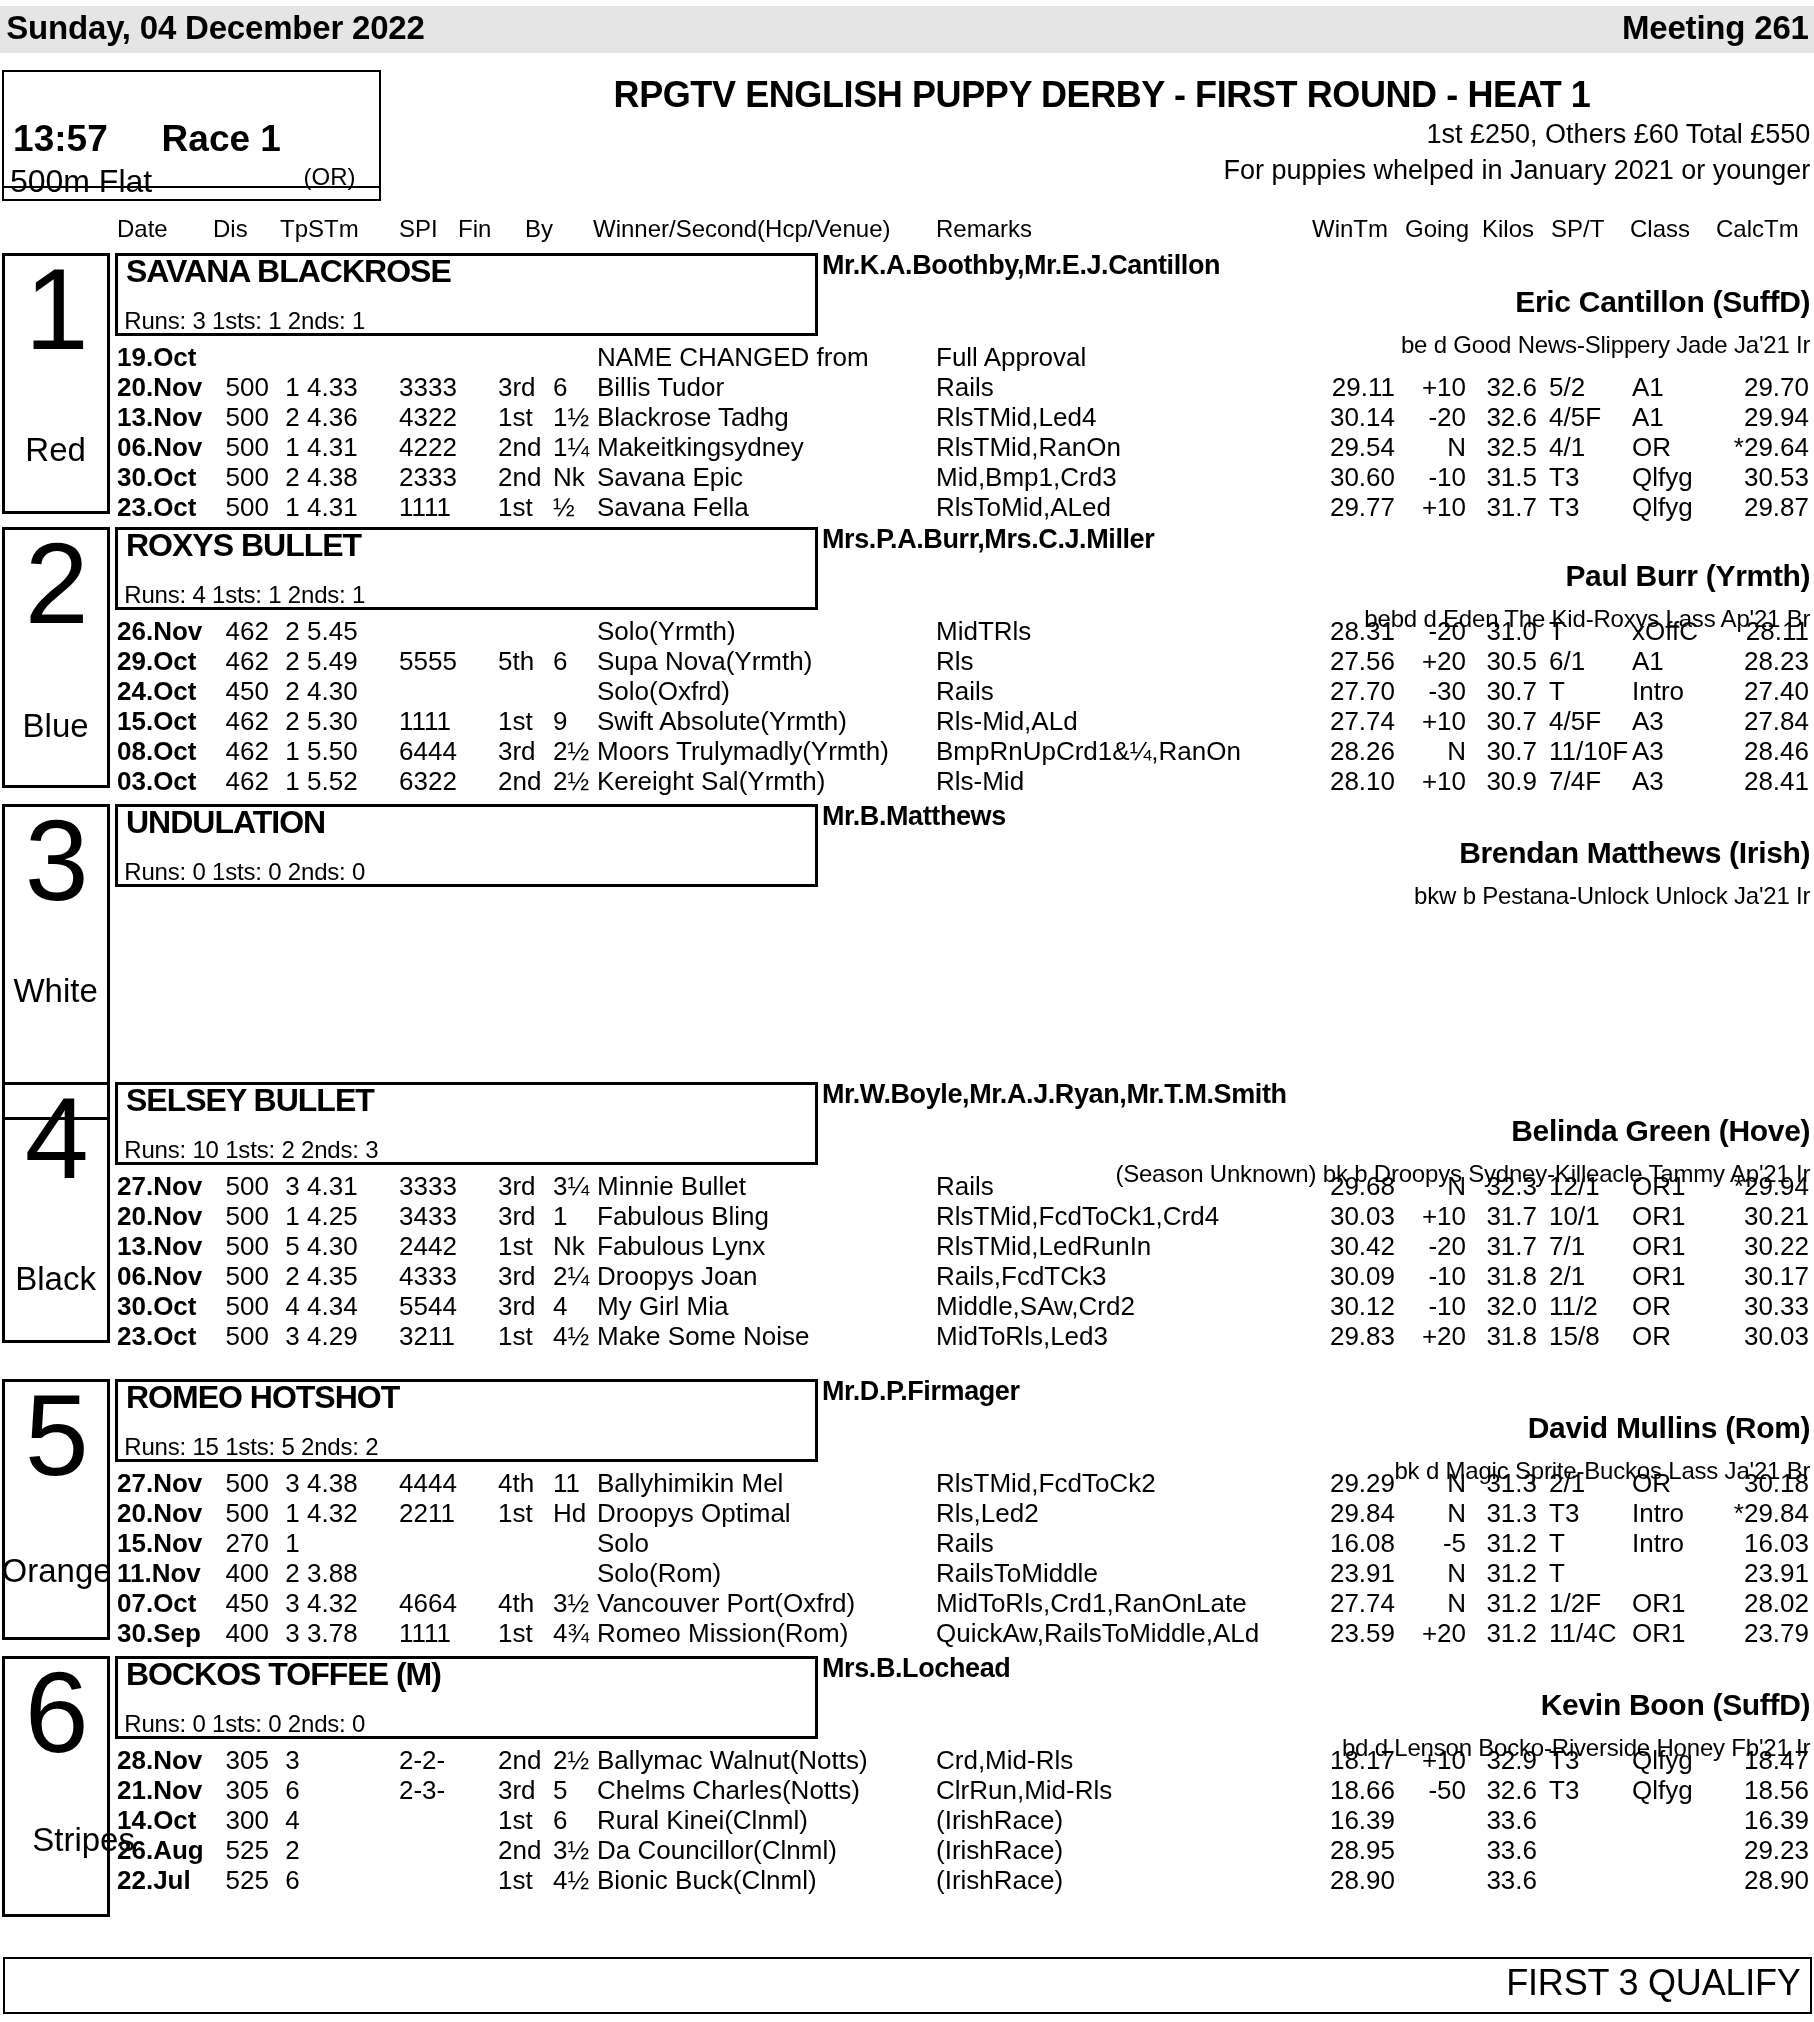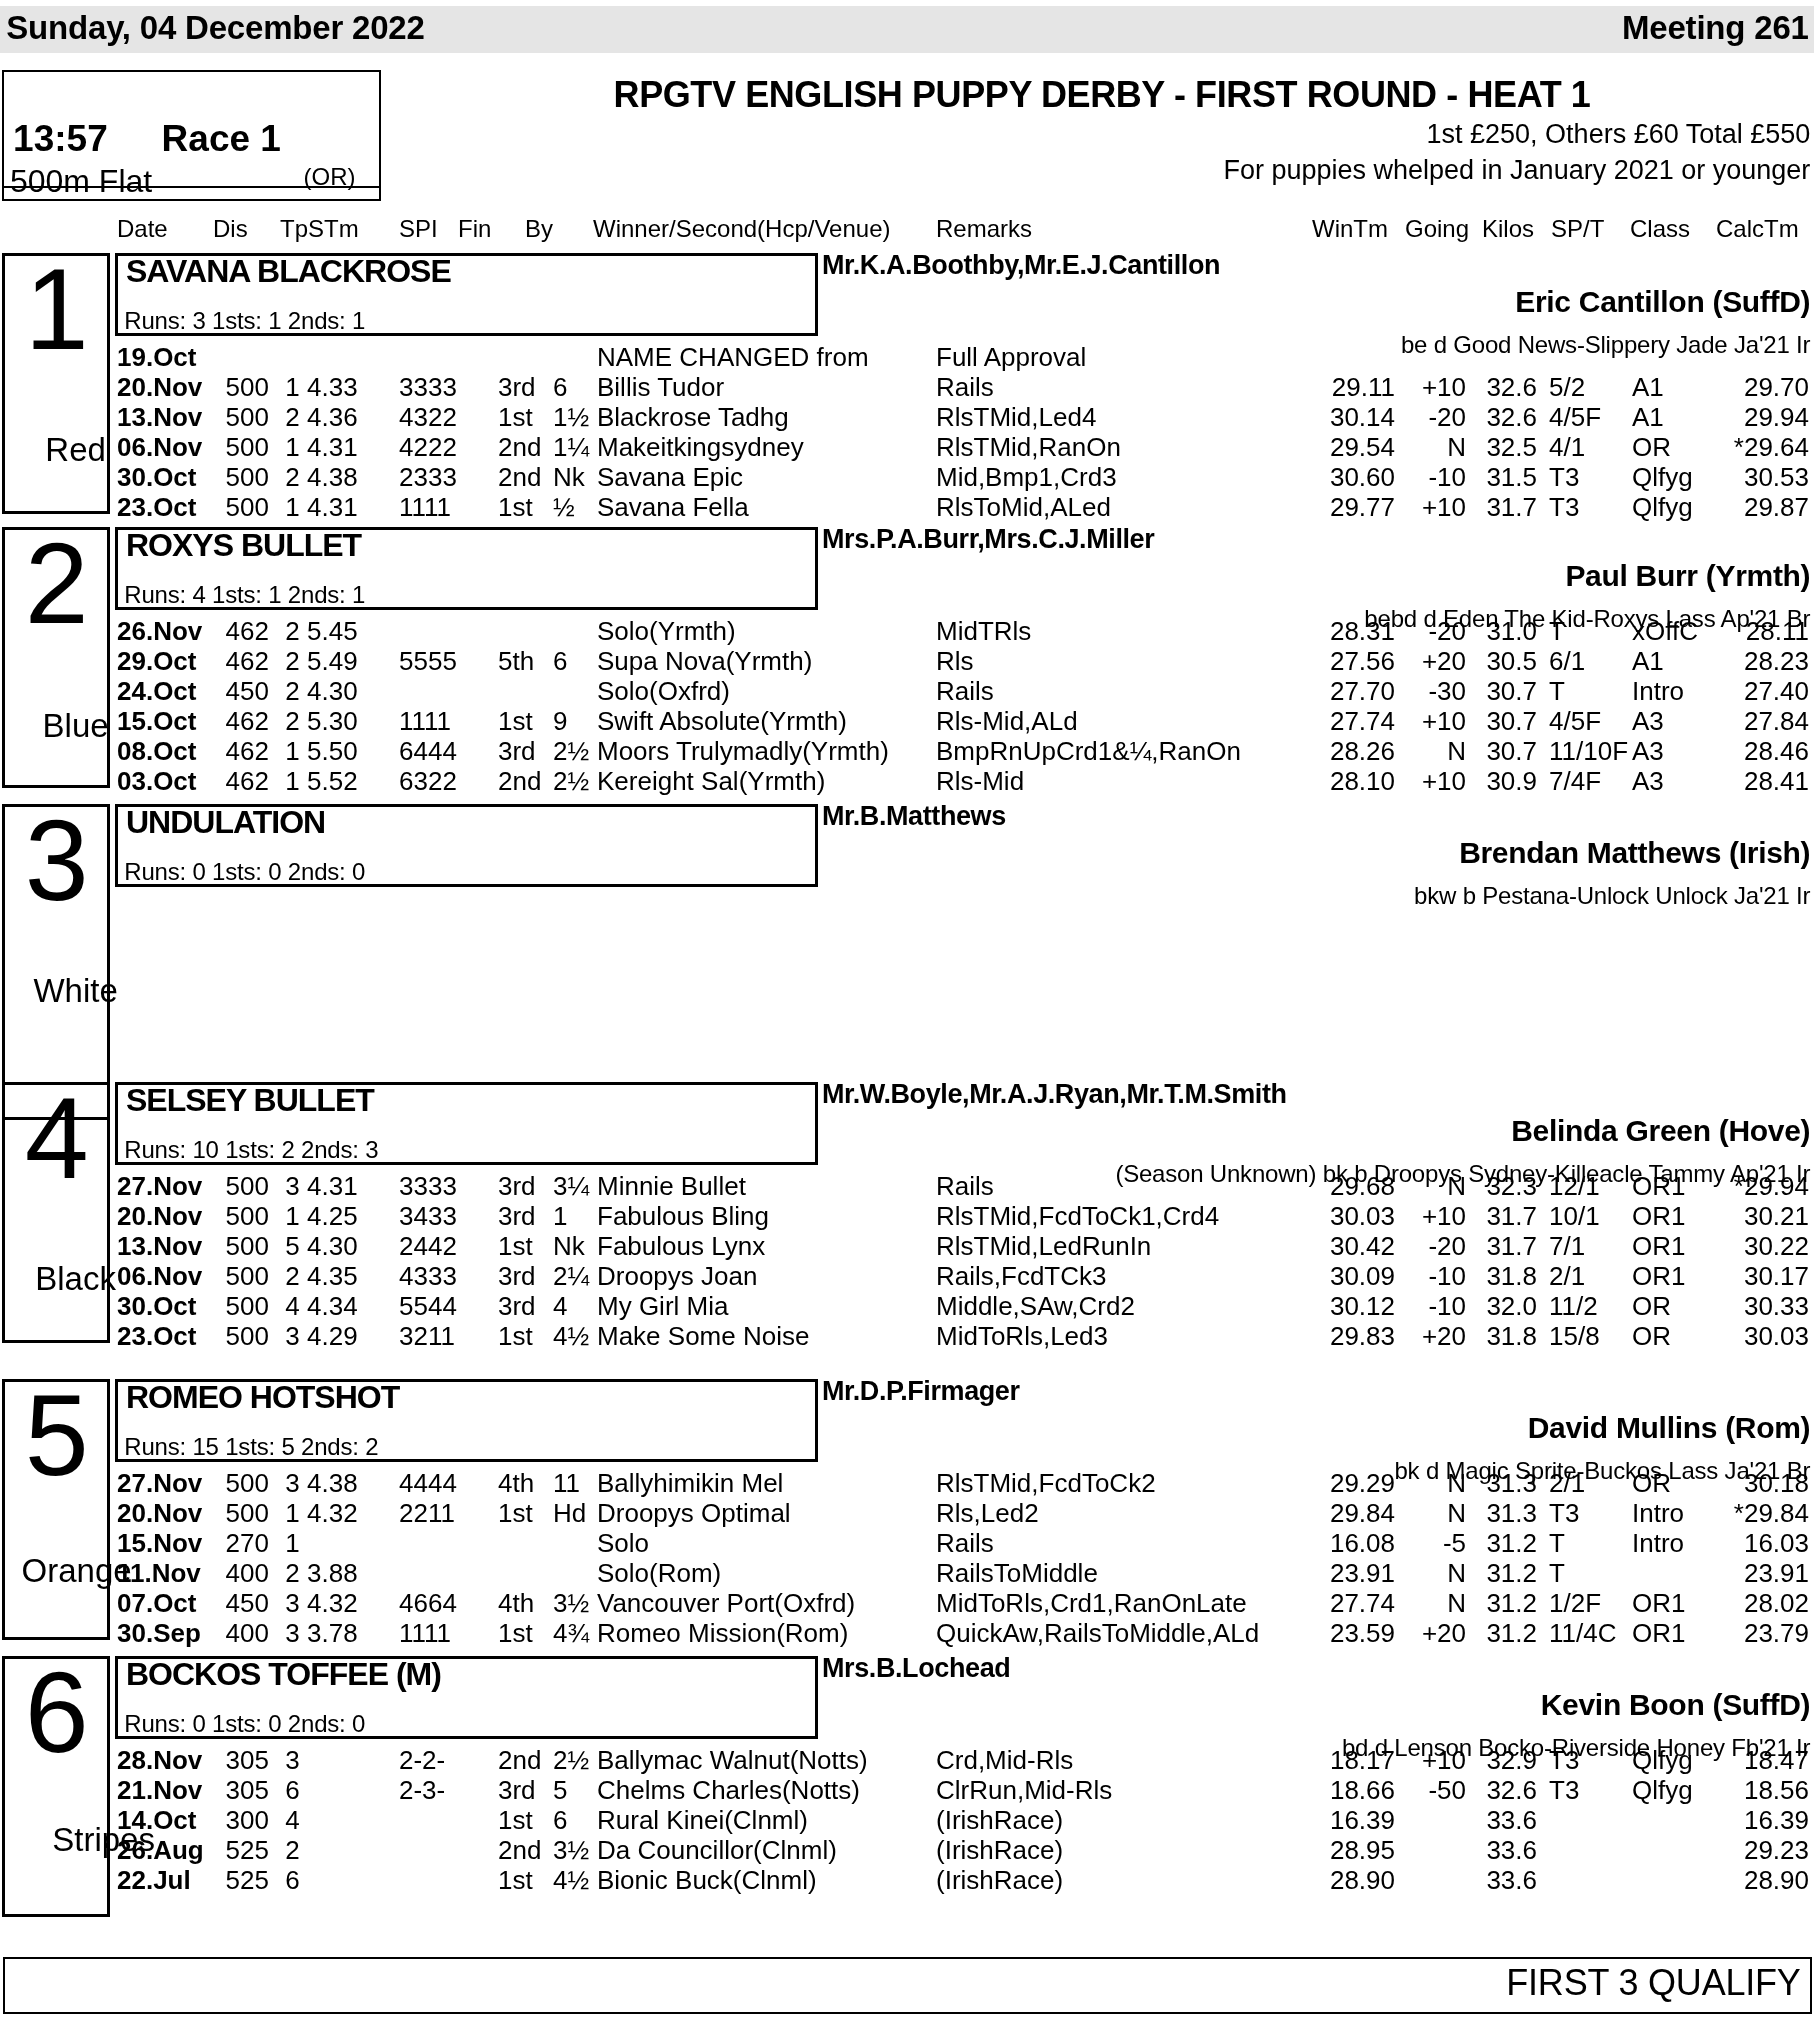--- a/index.html
+++ b/index.html
@@ -63,21 +63,20 @@
   .dog{position:absolute;left:0;width:1815px;}
   .trapbox{
     position:absolute;left:1.6px;top:6.3px;width:108px;
     border:3.2px solid #000;box-sizing:border-box;
     text-align:center;
   }
   .trapnum{font-size:115px;font-weight:normal;line-height:0.93;letter-spacing:-2.4px;}
   .trapcolour{
     position:absolute;left:1.6px;width:108px;text-align:center;
     font-size:33px;
-    padding-left:20px;
   }
   .namebox{
     position:absolute;left:115px;top:6.3px;width:703px;height:83px;
     border:3.2px solid #000;box-sizing:border-box;
   }
   .dogname{
     position:absolute;left:8px;top:-3.2px;
     font-size:32px;font-weight:bold;letter-spacing:-1px;white-space:nowrap;
   }
   .runs{position:absolute;left:6.3px;top:51px;font-size:24px;letter-spacing:-0.2px;}

